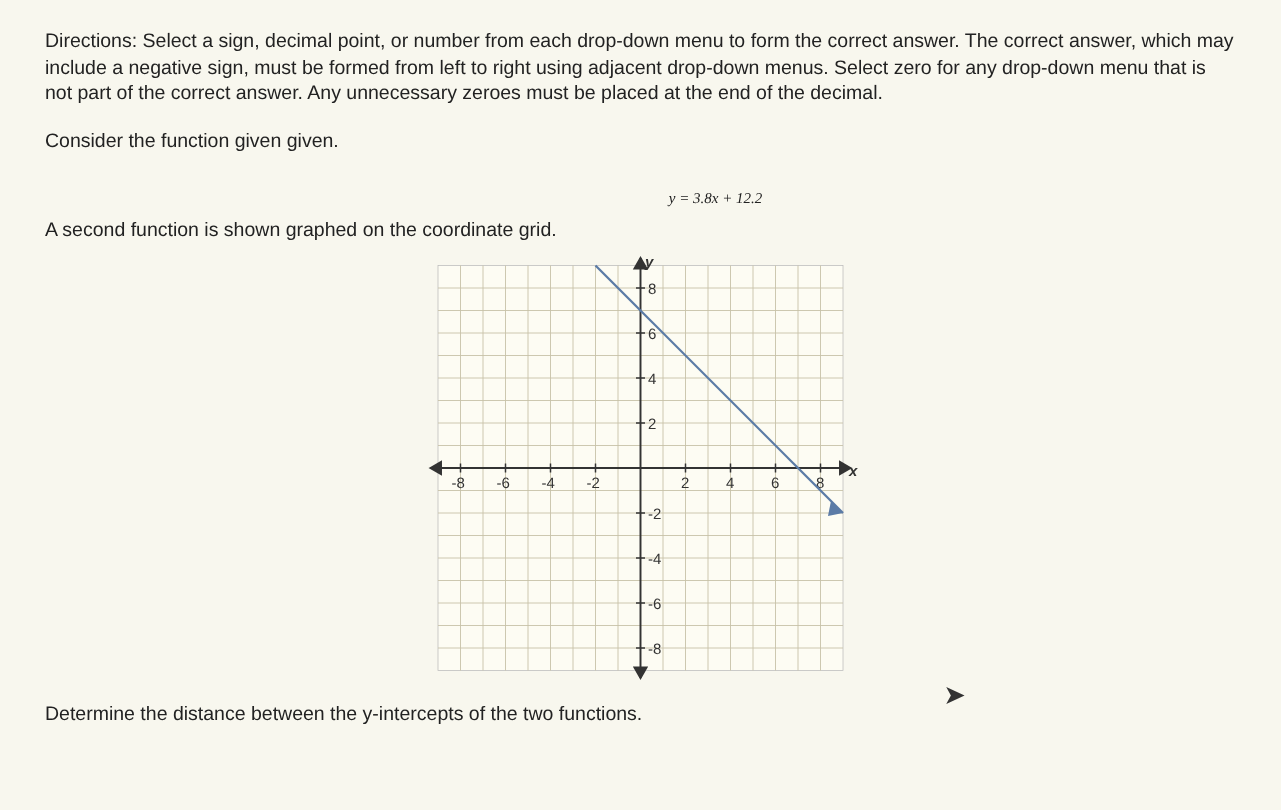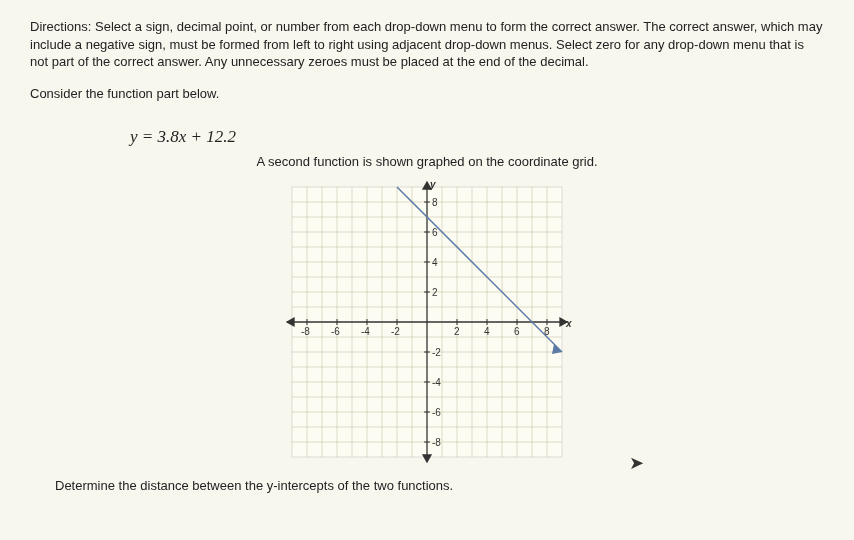--- a/index.html
+++ b/index.html
@@ -12,31 +12,31 @@
     padding: 18px 30px 10px 30px;
     font-size: 13px;
     line-height: 1.35;
     position: relative;
     overflow: hidden;
   }
   .directions { margin-bottom: 14px; }
   .directions b { font-weight: normal; }
   .consider { margin-bottom: 12px; }
   .equation {
-    text-align: left;
+    text-align: center;
     font-style: italic;
     font-family: "Times New Roman", serif;
-    font-size: 17px;
+    font-size: 10px;
     margin-bottom: 4px;
     padding-left: 100px;
     margin-top: 24px;
   }
-  .second-fn { margin-bottom: 6px; text-align: center; }
+  .second-fn { margin-bottom: 6px; }
   .graph-wrap { display: flex; justify-content: center; margin-bottom: 10px; }
-  .question { margin-top: 4px; margin-left: 25px; }
+  .question { margin-top: 4px; }
   .cursor {
     position: absolute;
     right: 210px;
     bottom: 65px;
     font-size: 18px;
     color: #333;
   }
   svg text {
     font-family: Arial, sans-serif;
     font-size: 10px;
@@ -45,21 +45,21 @@
   .axis-label { font-style: italic; font-weight: bold; }
 </style>
 </head>
 <body>
 
 <p class="directions">
   <b>Directions:</b>
   <span>Select a sign, decimal point, or number from each drop-down menu to form the correct answer. The correct answer, which may include a negative sign, must be formed from left to right using adjacent drop-down menus. Select zero for any drop-down menu that is not part of the correct answer. Any unnecessary zeroes must be placed at the end of the decimal.</span>
 </p>
 
-<p class="consider">Consider the function part below.</p>
+<p class="consider">Consider the function given given.</p>
 
 <p class="equation">y  =  3.8x + 12.2</p>
 
 <p class="second-fn">A second function is shown graphed on the coordinate grid.</p>
 
 <div class="graph-wrap">
   <svg width="290" height="290" viewBox="0 0 290 290">
     <rect x="10" y="10" width="270" height="270" fill="#fdfcf3" stroke="#bbb" stroke-width="0.5"></rect>
     <g stroke="#c7c2a8" stroke-width="0.6">
       <line x1="10" y1="25" x2="280" y2="25"></line>

